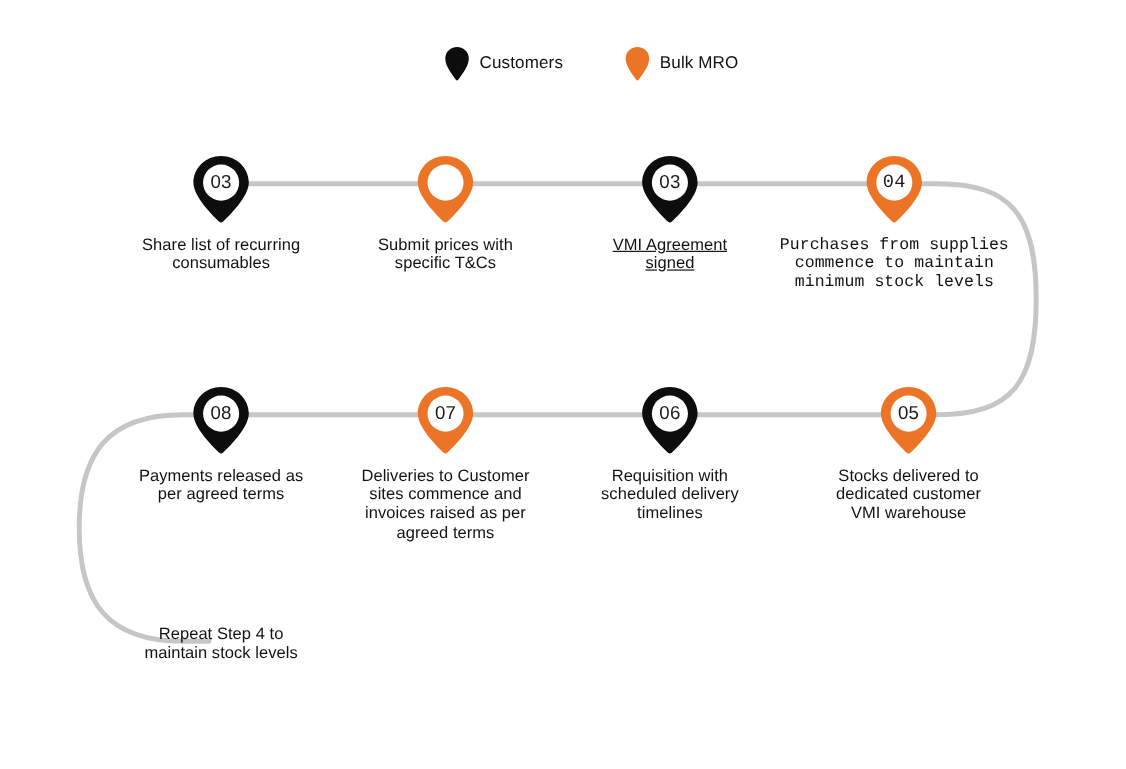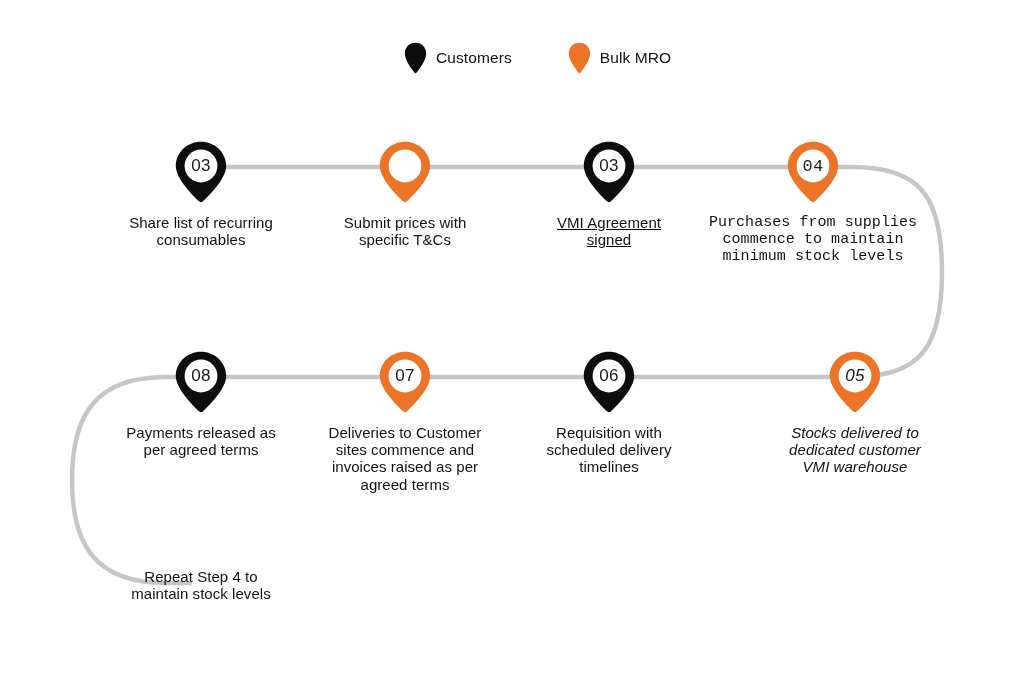--- a/index.html
+++ b/index.html
@@ -177,21 +177,21 @@
         <path d="M26 0.8 C12.1 0.8 0.8 11.6 0.8 25.0 C0.8 38.0 18.9 55.6 24.3 60.6 C25.2 61.5 26.8 61.5 27.7 60.6 C33.1 55.6 51.2 38.0 51.2 25.0 C51.2 11.6 39.9 0.8 26 0.8 Z" fill="#ec7426"></path>
         <circle cx="26" cy="25" r="16.4" fill="#ffffff"></circle>
       </svg>
       <span class="pin-num">04</span>
     </div>
     <div class="step-label">Purchases from supplies
 commence to maintain
 minimum stock levels</div>
   </div>
 
-  <div class="step" style="left:855px; top:351px;font-style:italic;">
+  <div class="step" style="left:826px; top:351px;">
     <div class="pin-wrap">
       <svg class="pin" viewBox="0 0 52 62">
         <path d="M26 0.8 C12.1 0.8 0.8 11.6 0.8 25.0 C0.8 38.0 18.9 55.6 24.3 60.6 C25.2 61.5 26.8 61.5 27.7 60.6 C33.1 55.6 51.2 38.0 51.2 25.0 C51.2 11.6 39.9 0.8 26 0.8 Z" fill="#ec7426"></path>
         <circle cx="26" cy="25" r="16.4" fill="#ffffff"></circle>
       </svg>
       <span class="pin-num">05</span>
     </div>
     <div class="step-label">Stocks delivered  to
 dedicated customer
 VMI warehouse</div>

